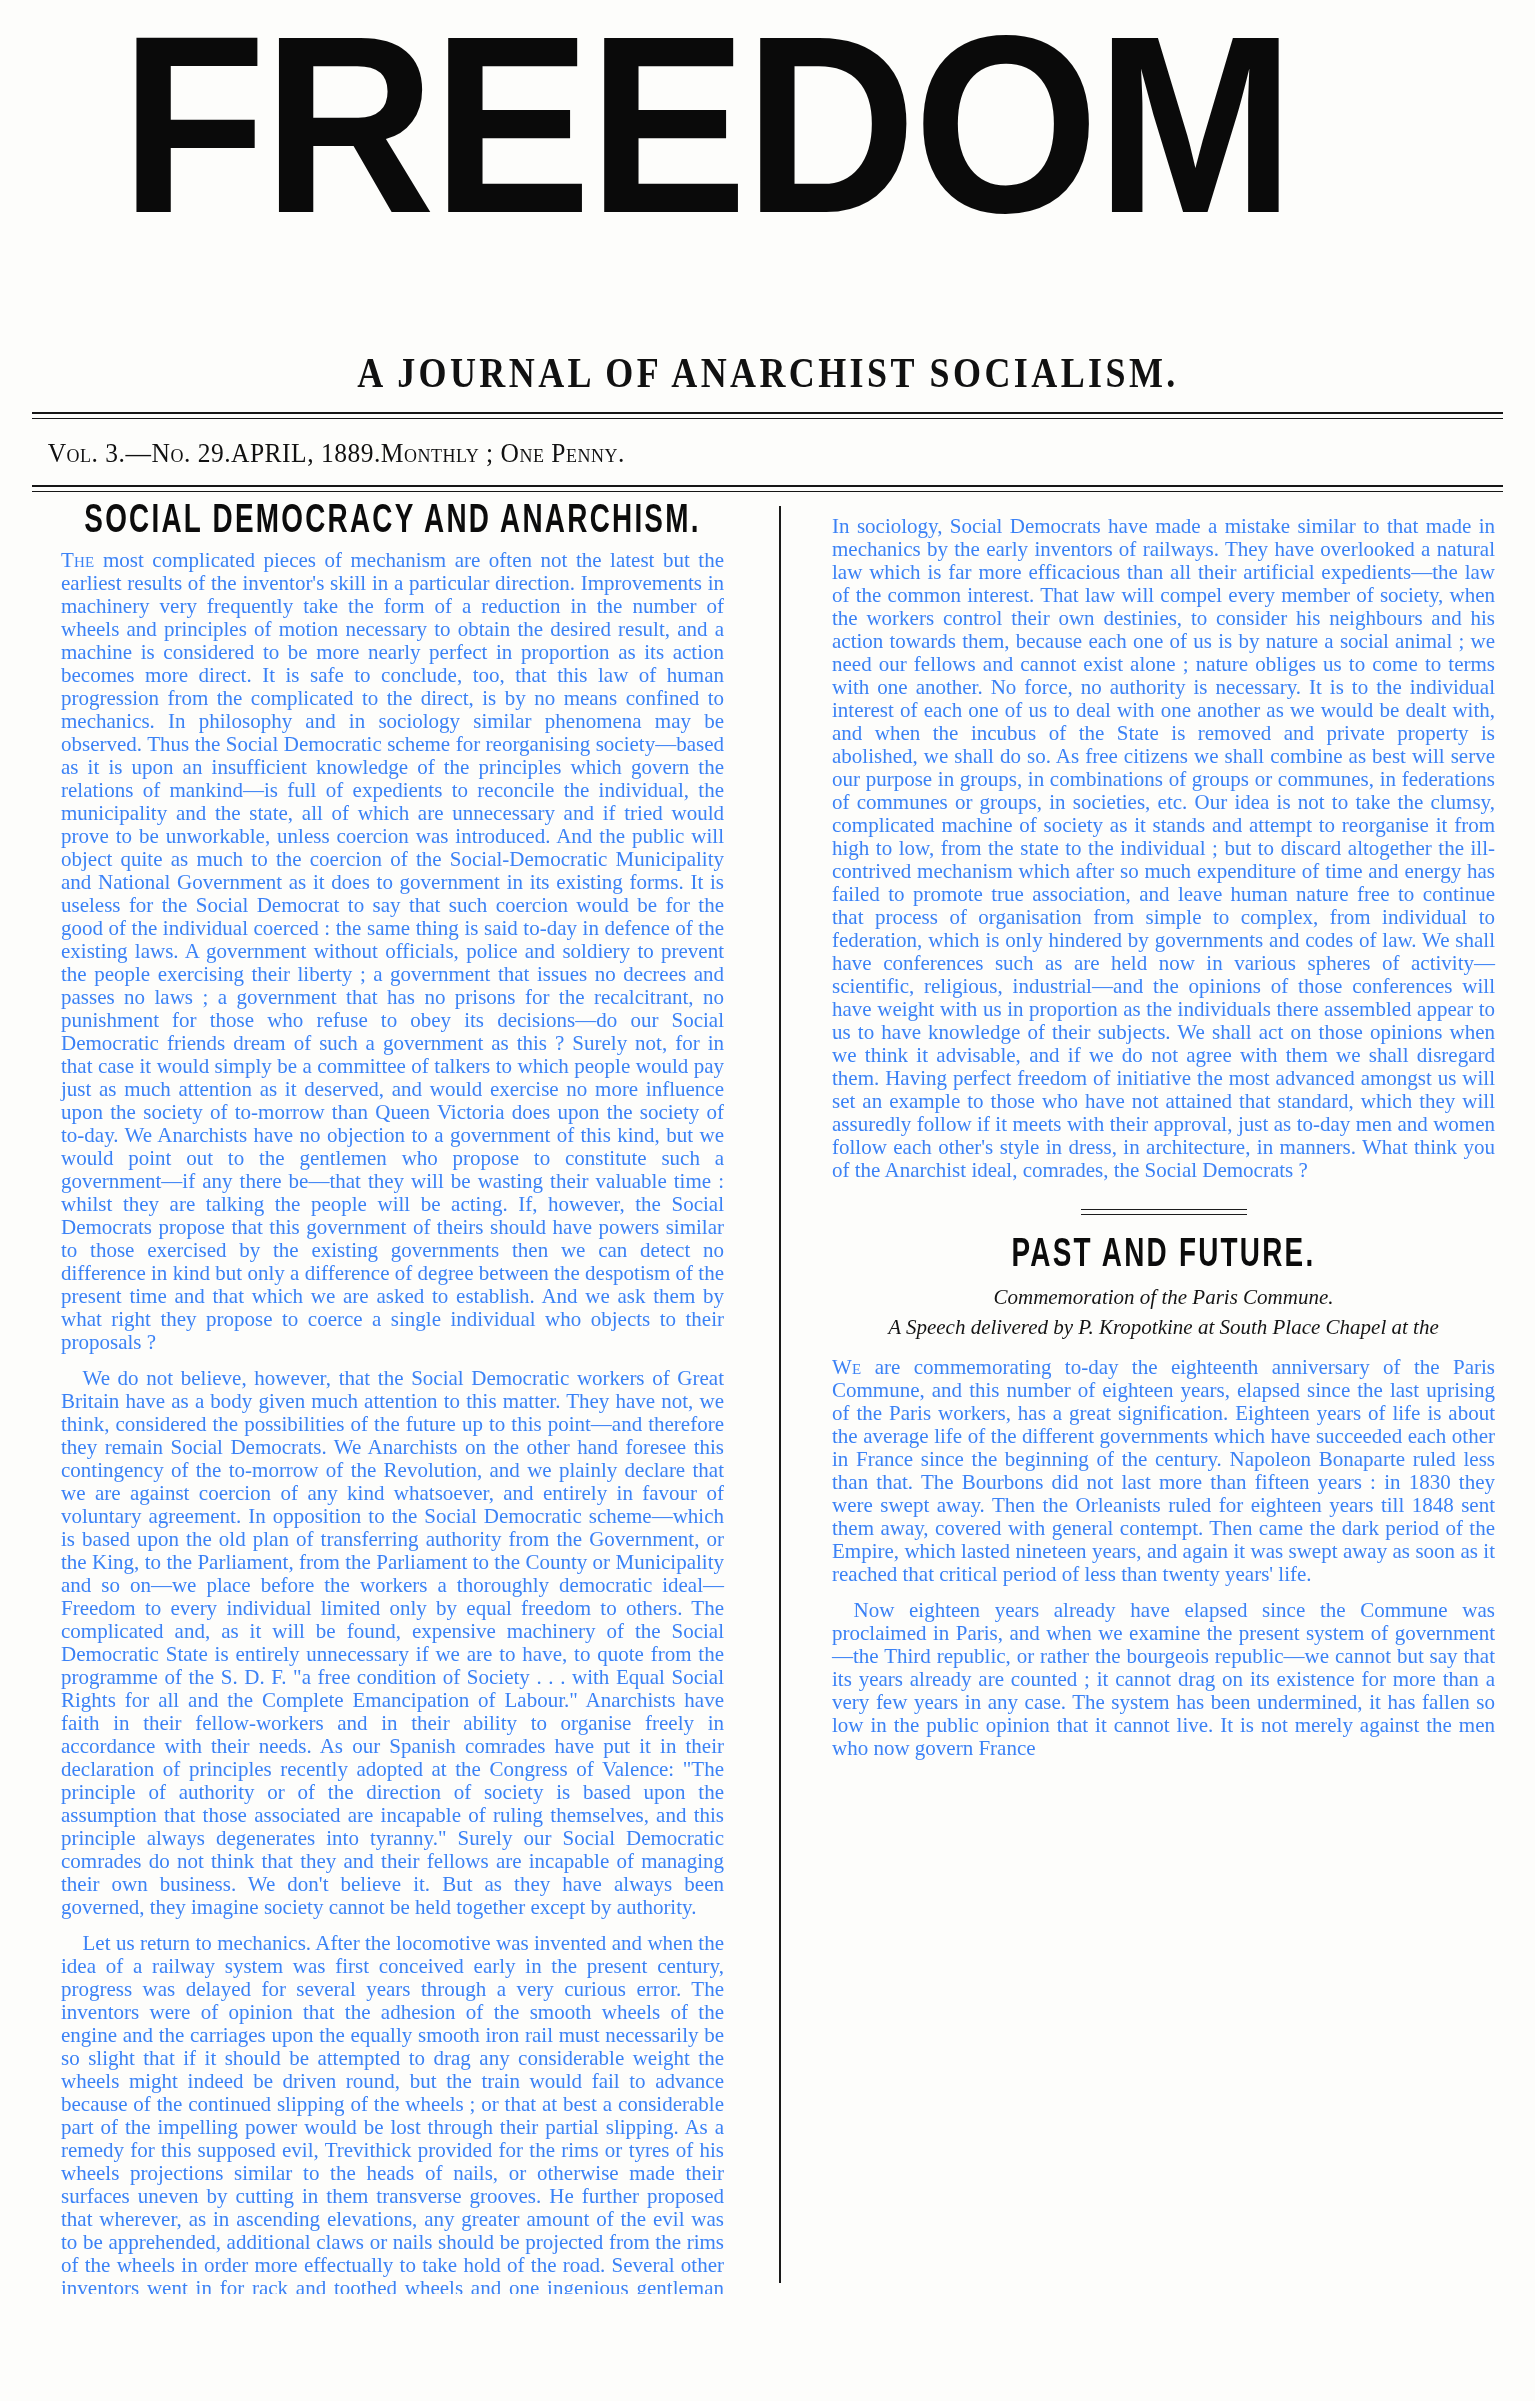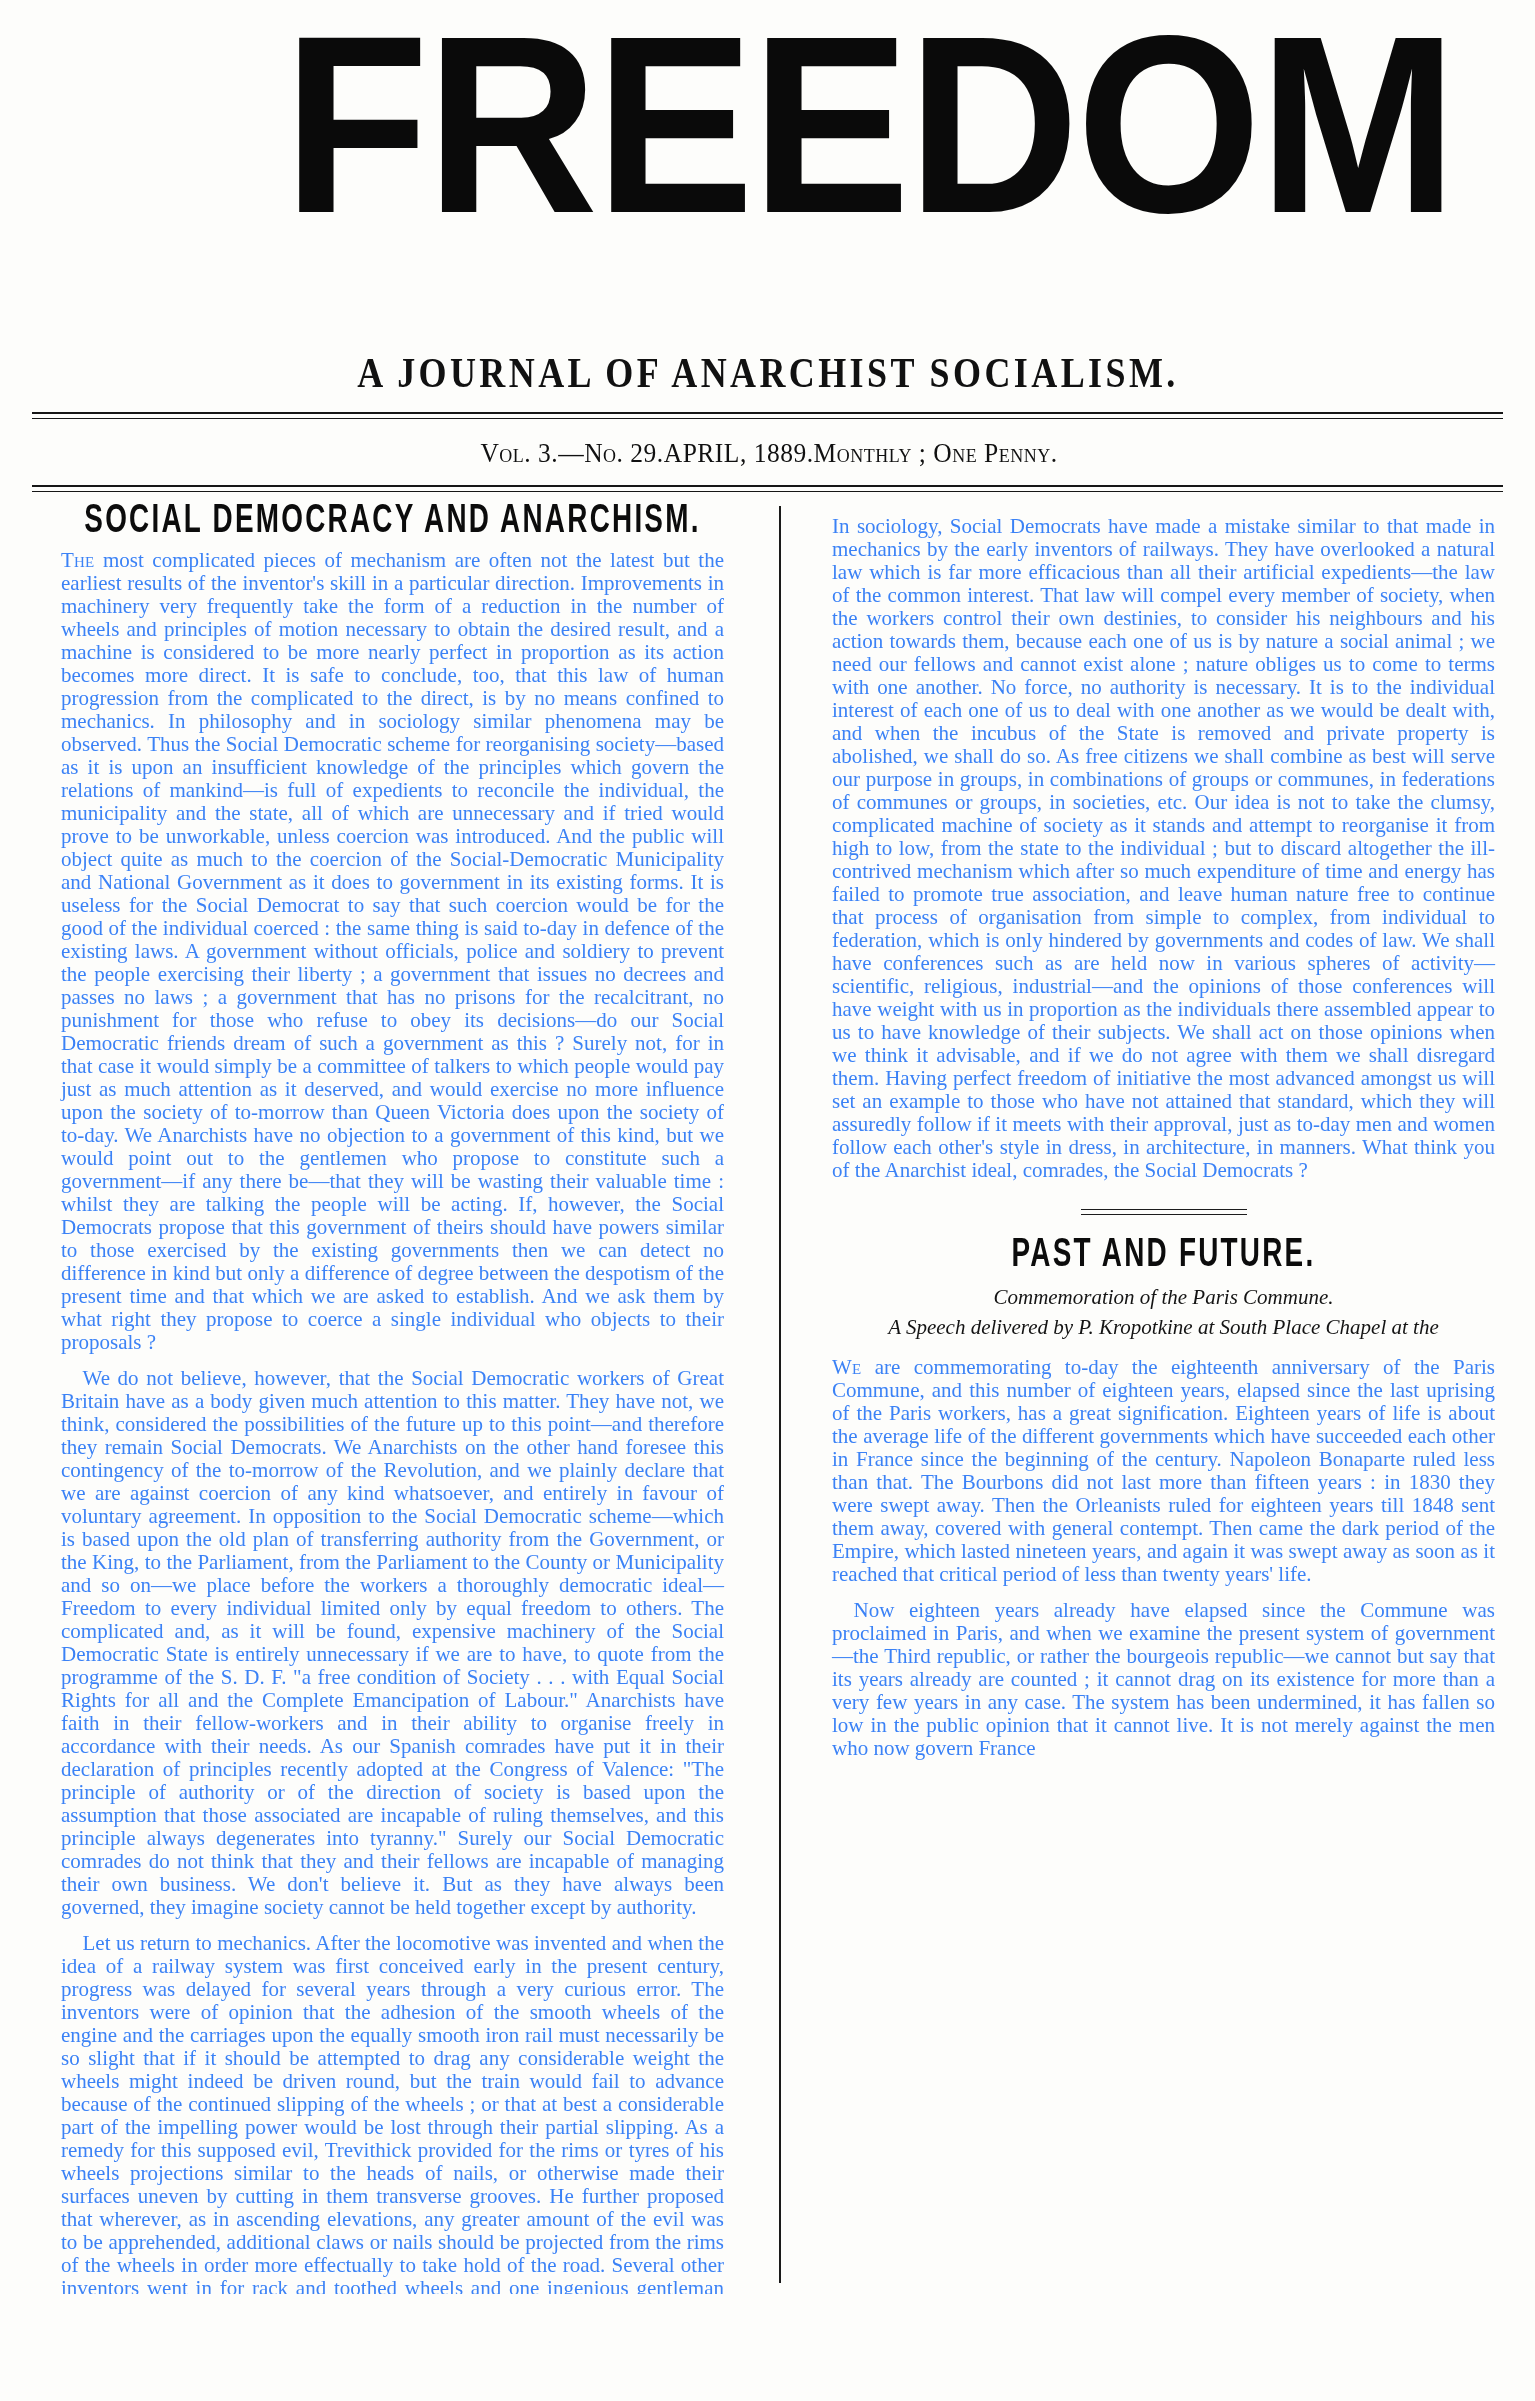--- a/index.html
+++ b/index.html
@@ -23,21 +23,21 @@
     height: 2401px;
     background: #fdfdfb;
   }
 
   
   .masthead {
     position: absolute;
     left: 0;
     top: 16.6px;
     width: 1412px;
-    text-align: right;
+    text-align: center;
   }
   .masthead-title {
     font-family: "Liberation Sans", "DejaVu Sans", sans-serif;
     font-weight: 700;
     font-size: 225px;
     line-height: 0.86;
     letter-spacing: -2.9px;
     color: #0a0a0a;
     transform: scaleX(1.06) scaleY(1.12);
     transform-origin: center top;
@@ -75,21 +75,21 @@
   .rule-bottom { top: 485px; }
 
   .volbar {
     position: absolute;
     left: 32px;
     top: 431px;
     width: 1471px;
     height: 44px;
     display: flex;
     align-items: center;
-    justify-content: center;
+    justify-content: flex-start;
     font-family: "Liberation Serif", "DejaVu Serif", serif;
   }
   .volbar span {
     font-size: 25.5px;
     font-variant: small-caps;
     letter-spacing: 0.5px;
     color: #111;
     white-space: nowrap;
     transform: scaleY(1.1);
   }

